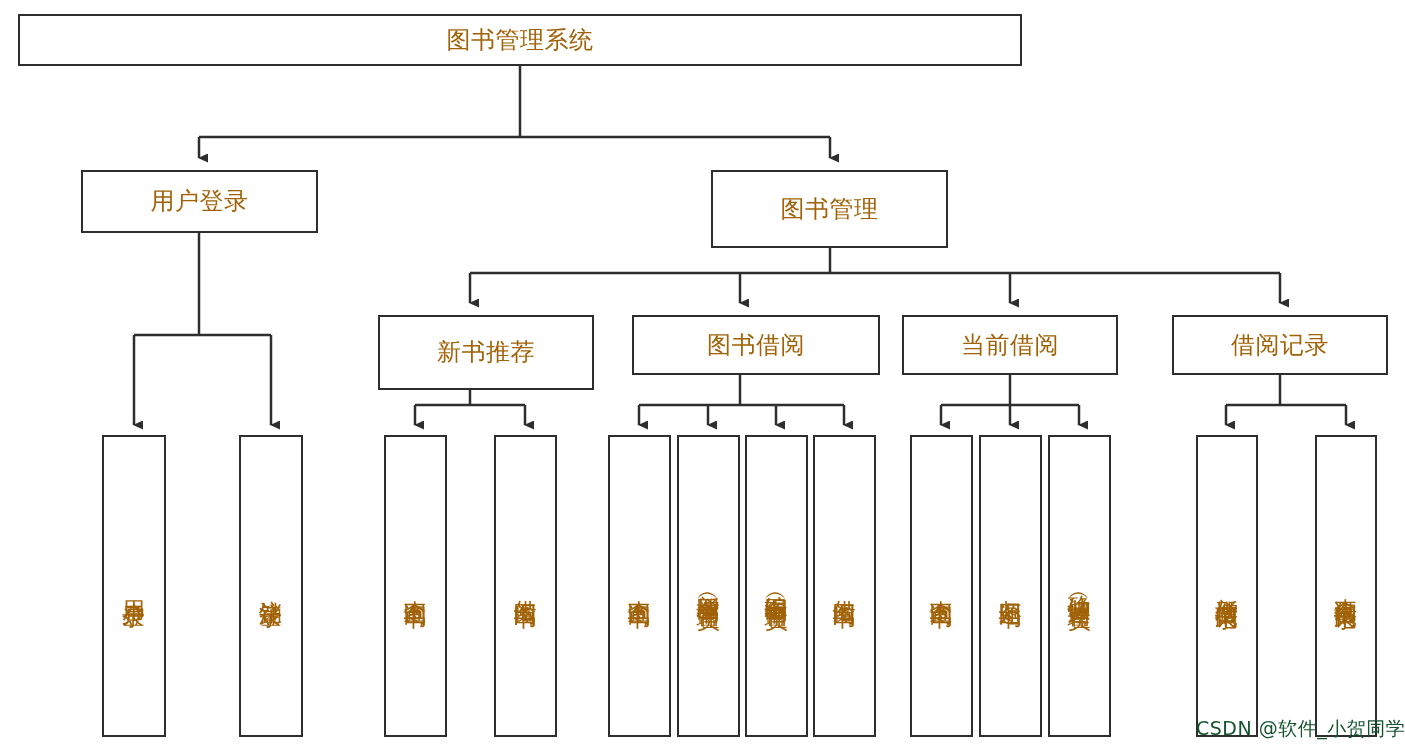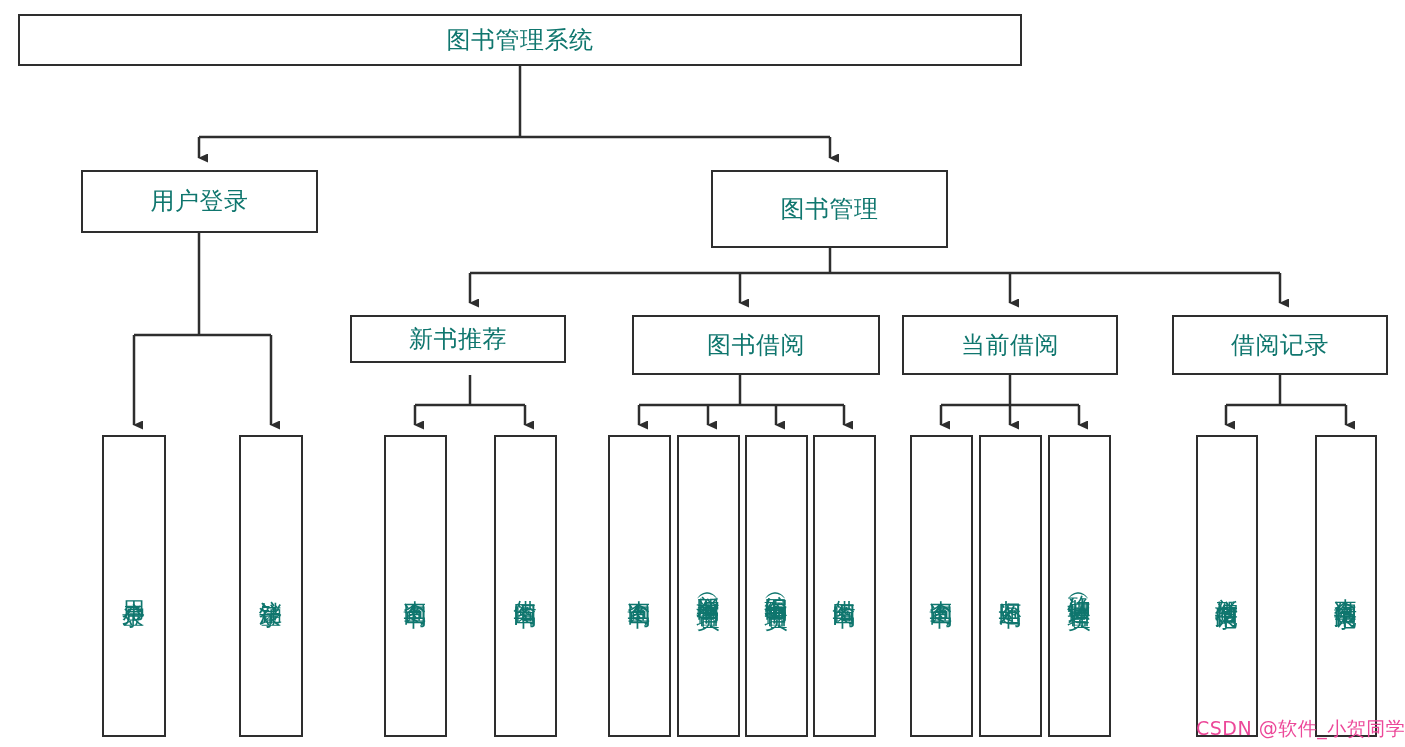--- a/index.html
+++ b/index.html
@@ -28,21 +28,21 @@
     height: 747px;
   }
   .node-box {
     position: absolute;
     box-sizing: border-box;
     border: 2.5px solid #2e2e2e;
     background: #ffffff;
     display: flex;
     align-items: center;
     justify-content: center;
-    color: #0f766e;
+    color: #a16207;
   }
   .node-label-h {
     font-size: 24px;
     line-height: 1.1;
     letter-spacing: 0.5px;
     white-space: nowrap;
     text-align: center;
   }
   .node-box.vertical {
     align-items: center;
@@ -53,21 +53,21 @@
     text-orientation: upright;
     font-size: 23px;
     line-height: 1.22;
     letter-spacing: 2px;
     text-align: center;
     white-space: nowrap;
   }
   .watermark {
     position: absolute;
     font-size: 19px;
-    color: #ec4899;
+    color: #14532d;
     white-space: nowrap;
     letter-spacing: 0.5px;
     pointer-events: none;
   }
 </style>
 </head>
 <body>
 
 <div id="diagram-root">
 
@@ -138,21 +138,21 @@
   </div>
 
   <div class="node-box" style="left:81px; top:170px; width:237px; height:63px;">
     <span class="node-label-h">用户登录</span>
   </div>
 
   <div class="node-box" style="left:711px; top:170px; width:237px; height:78px;">
     <span class="node-label-h">图书管理</span>
   </div>
 
-  <div class="node-box" style="left:350px; top:315px; width:216px; height:48px;">
+  <div class="node-box" style="left:378px; top:315px; width:216px; height:75px;">
     <span class="node-label-h">新书推荐</span>
   </div>
 
   <div class="node-box" style="left:632px; top:315px; width:248px; height:60px;">
     <span class="node-label-h">图书借阅</span>
   </div>
 
   <div class="node-box" style="left:902px; top:315px; width:216px; height:60px;align-items:center;">
     <span class="node-label-h">当前借阅</span>
   </div>

